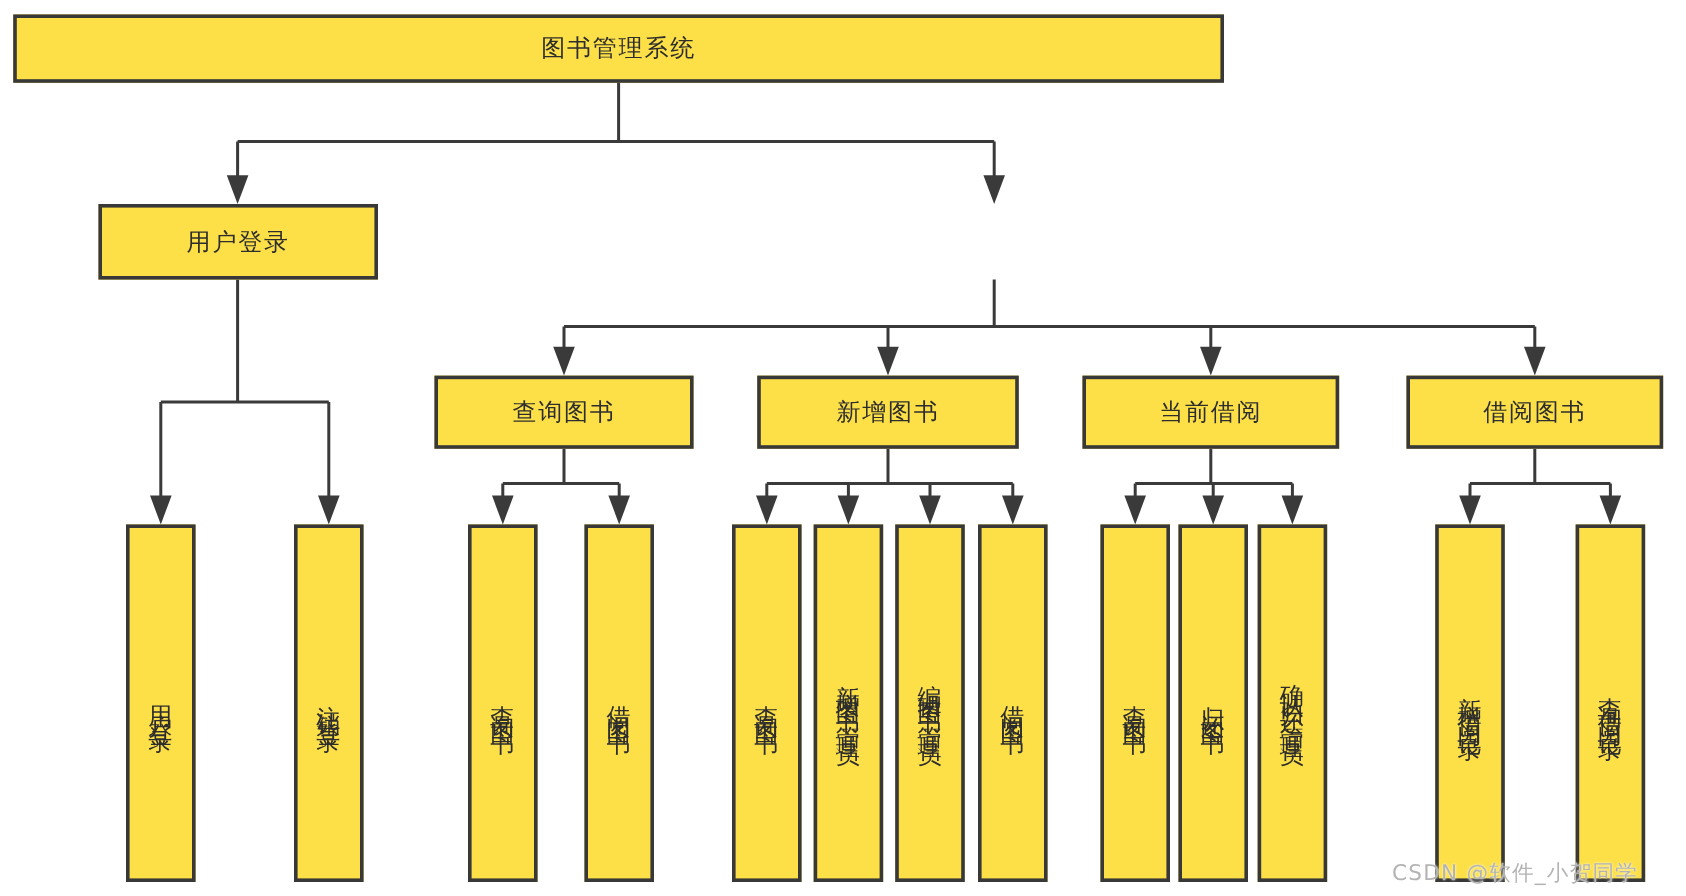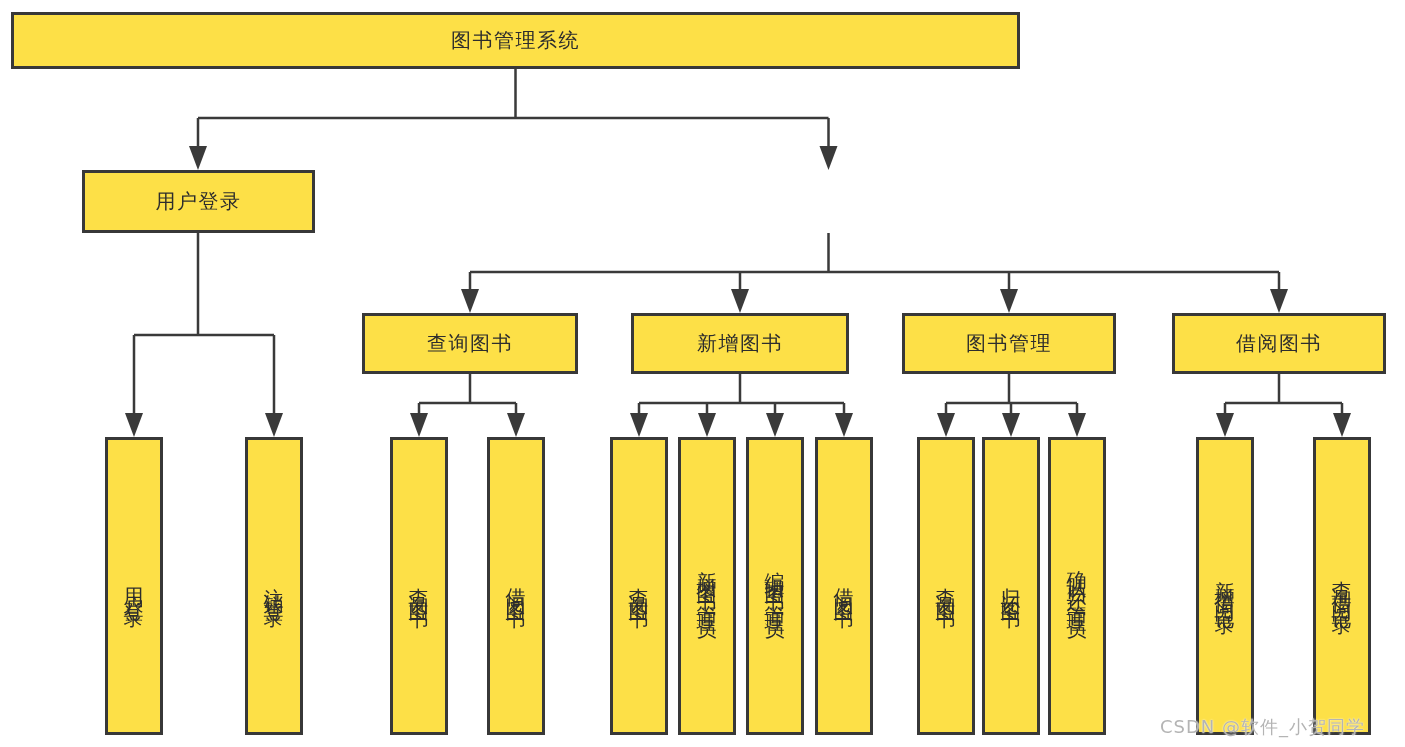--- a/index.html
+++ b/index.html
@@ -77,21 +77,21 @@
       <polygon points="1333,413 1351,413 1342,437"></polygon>
     </g>
   </svg>
 
   <div class="box root-box">图书管理系统</div>
 
   <div class="box l2-box l2-left">用户登录</div>
 
   <div class="box l3-box l3-a">查询图书</div>
   <div class="box l3-box l3-b">新增图书</div>
-  <div class="box l3-box l3-c">图书管理</div>
+  <div class="box l3-box l3-c">当前借阅</div>
   <div class="box l3-box l3-d">借阅图书</div>
 
   <div class="box leaf" style="left:105px">用户登录</div>
   <div class="box leaf" style="left:245px">注销登录</div>
 
   <div class="box leaf" style="left:390px">查询图书</div>
   <div class="box leaf" style="left:487px">借阅图书</div>
 
   <div class="box leaf" style="left:610px">查询图书</div>
   <div class="box leaf" style="left:678px">新增图书（管理员）</div>

